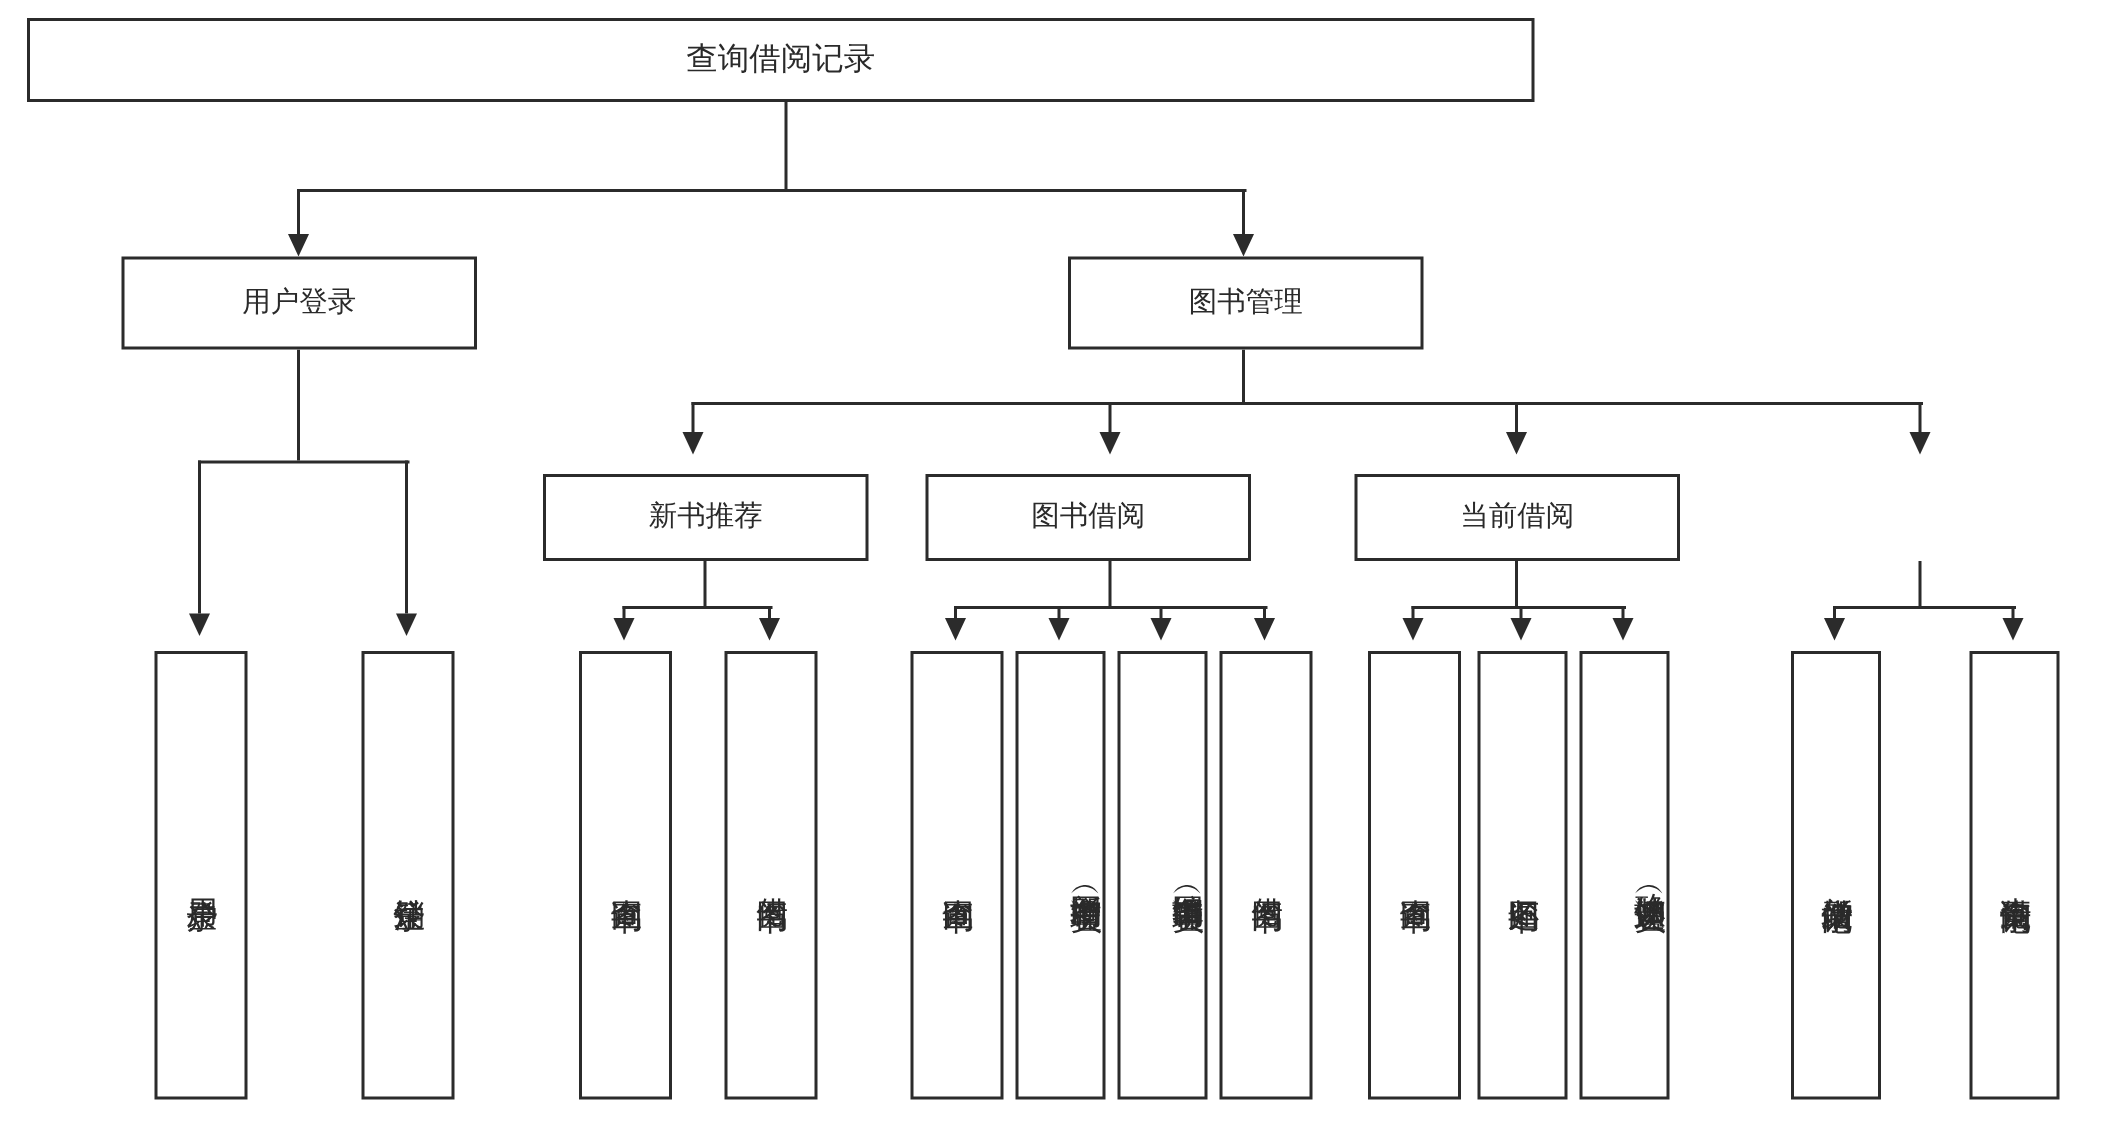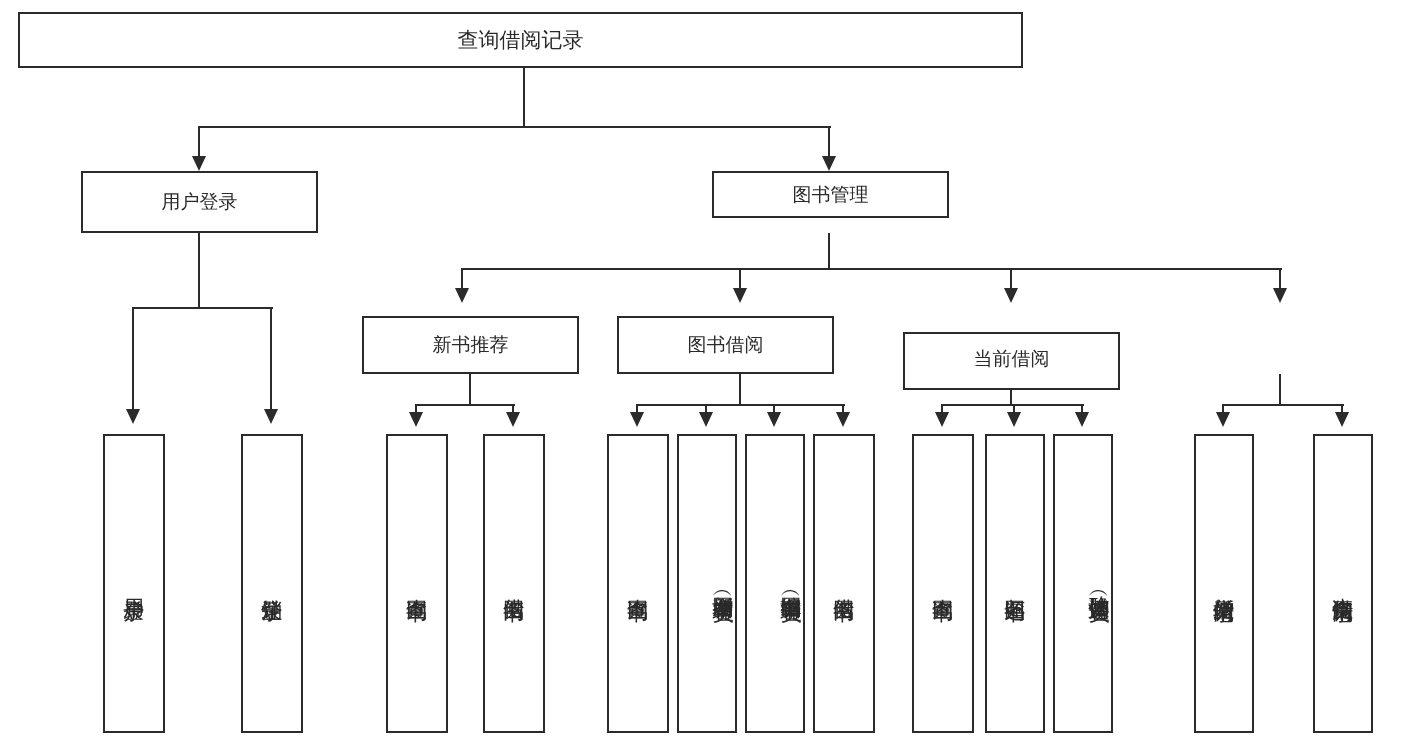--- a/index.html
+++ b/index.html
@@ -126,24 +126,24 @@
     <div class="arrow" style="left: 699px; top: 412px;"></div>
     <div class="arrow" style="left: 767px; top: 412px;"></div>
     <div class="arrow" style="left: 836px; top: 412px;"></div>
     <div class="arrow" style="left: 935px; top: 412px;"></div>
     <div class="arrow" style="left: 1007px; top: 412px;"></div>
     <div class="arrow" style="left: 1075px; top: 412px;"></div>
     <div class="arrow" style="left: 1216px; top: 412px;"></div>
     <div class="arrow" style="left: 1335px; top: 412px;"></div>
     <div class="node root" style="left: 18px; top: 12px; width: 1005px; height: 56px;">查询借阅记录</div>
     <div class="node level2" style="left: 81px; top: 171px; width: 237px; height: 62px;">用户登录</div>
-    <div class="node level2" style="left: 712px; top: 171px; width: 237px; height: 47px;">图书管理</div>
+    <div class="node level2" style="left: 712px; top: 171px; width: 237px; height: 62px;">图书管理</div>
     <div class="node level3" style="left: 362px; top: 316px; width: 217px; height: 58px;">新书推荐</div>
     <div class="node level3" style="left: 617px; top: 316px; width: 217px; height: 58px;">图书借阅</div>
-    <div class="node level3" style="left: 903px; top: 332px; width: 217px; height: 58px; font-family: Liberation Mono, monospace;">当前借阅</div>
+    <div class="node level3" style="left: 903px; top: 316px; width: 217px; height: 58px;">当前借阅</div>
     <div class="node leaf" style="left: 103px; top: 434px; width: 62px; height: 299px;">用户登录</div>
     <div class="node leaf" style="left: 241px; top: 434px; width: 62px; height: 299px;">注销登录</div>
     <div class="node leaf" style="left: 386px; top: 434px; width: 62px; height: 299px;">查询图书</div>
     <div class="node leaf" style="left: 483px; top: 434px; width: 62px; height: 299px;">借阅图书</div>
     <div class="node leaf" style="left: 607px; top: 434px; width: 62px; height: 299px;">查询图书</div>
     <div class="node leaf align-start" style="left: 677px; top: 434px; width: 60px; height: 299px;">新增图书（管理员）</div>
     <div class="node leaf align-start" style="left: 745px; top: 434px; width: 60px; height: 299px;">编辑图书（管理员）</div>
     <div class="node leaf" style="left: 813px; top: 434px; width: 62px; height: 299px;">借阅图书</div>
     <div class="node leaf" style="left: 912px; top: 434px; width: 62px; height: 299px;">查询图书</div>
     <div class="node leaf" style="left: 985px; top: 434px; width: 60px; height: 299px;">归还图书</div>

